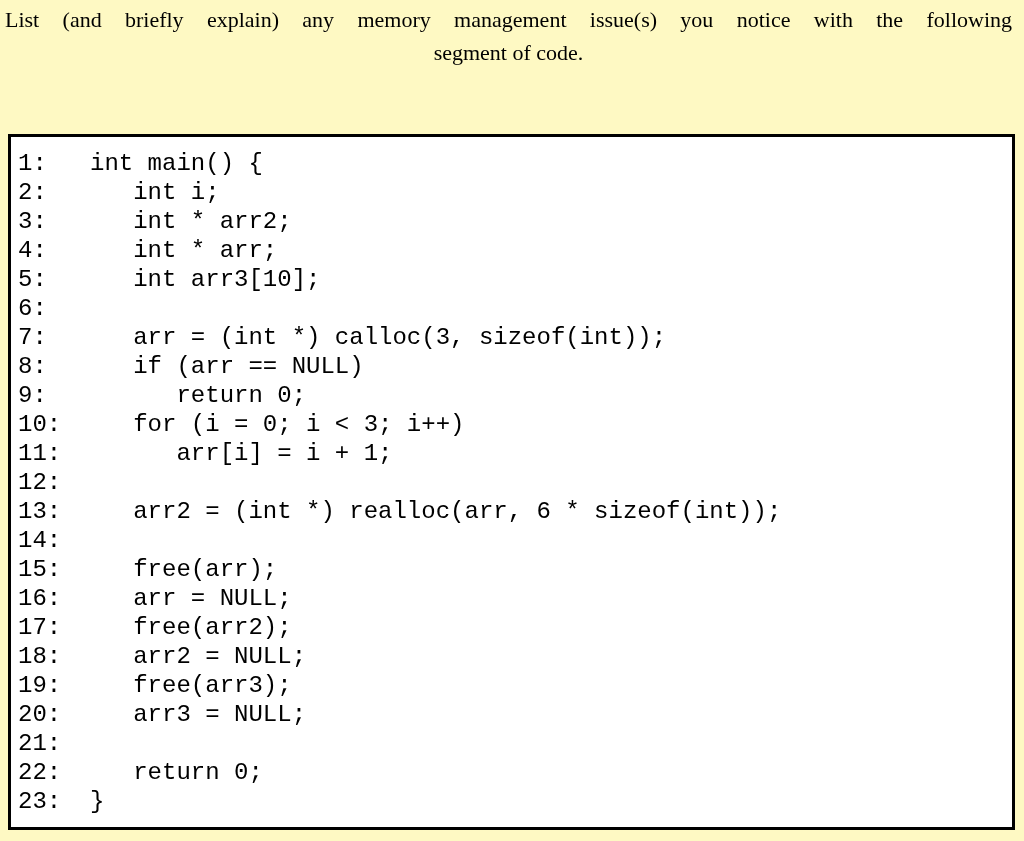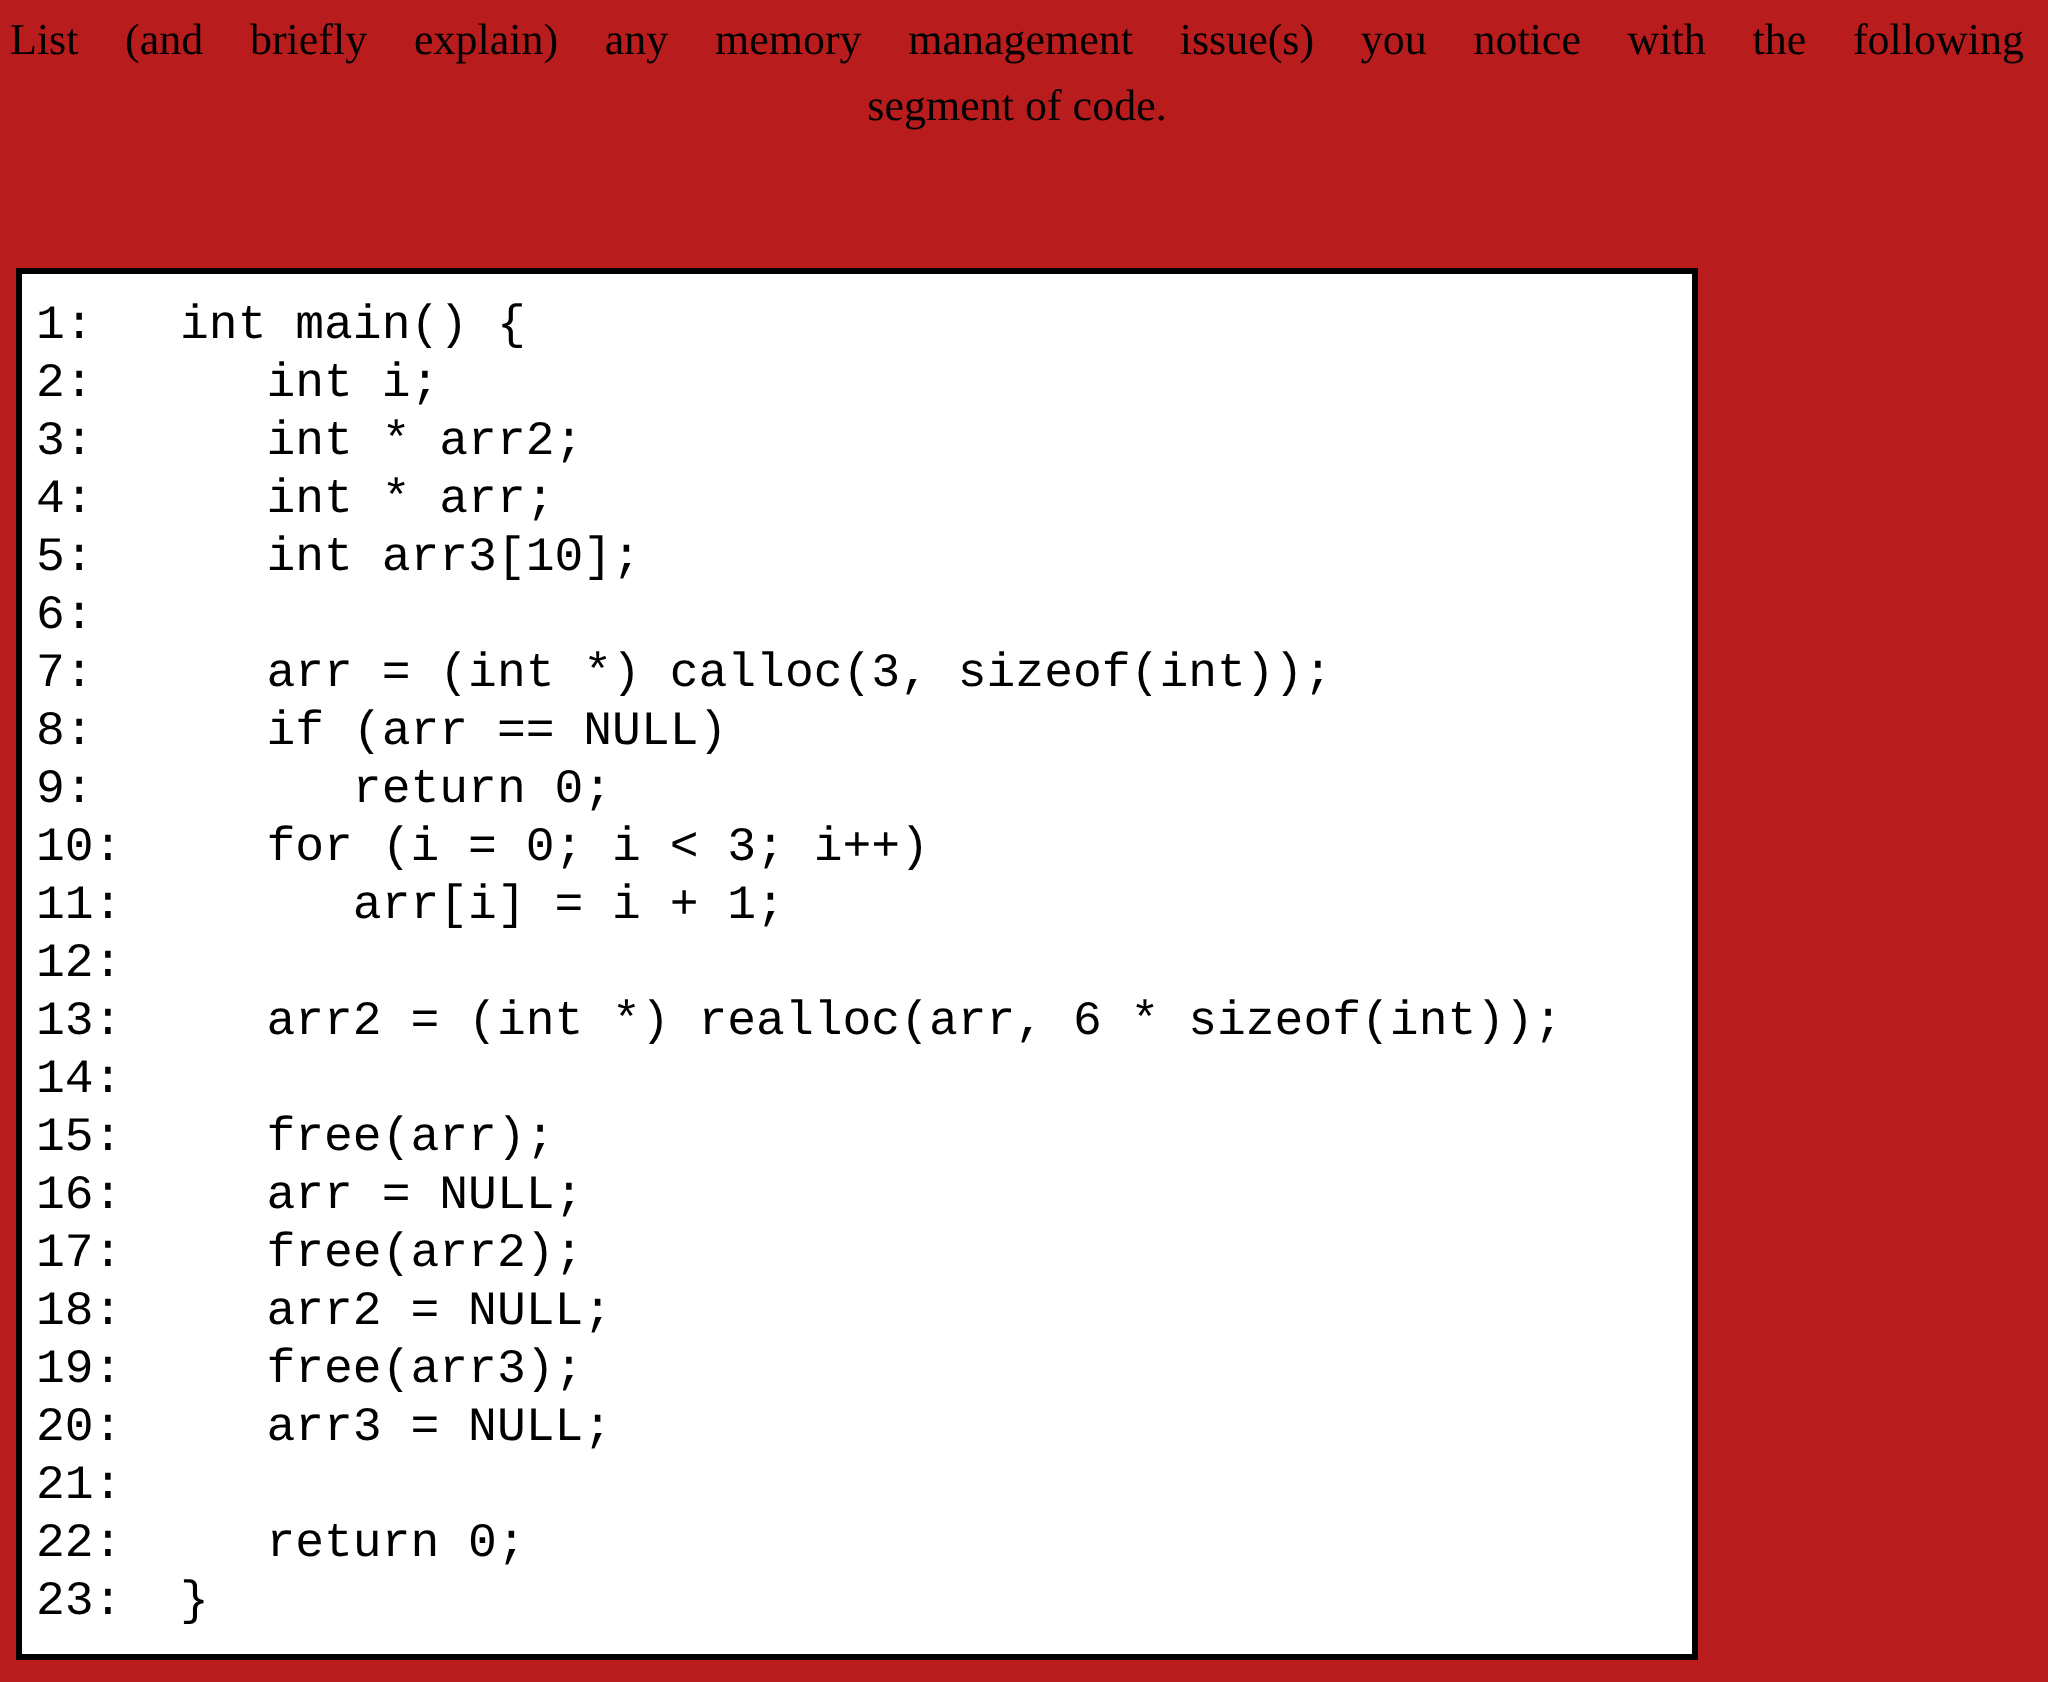--- a/index.html
+++ b/index.html
@@ -4,21 +4,21 @@
 <style>
   html, body {
     margin: 0;
     padding: 0;
     background: #ffffff;
   }
   .page {
     position: relative;
     width: 1024px;
     height: 841px;
-    background: #b91c1c;
+    background: #fef9c3;
     color: #000000;
     overflow: hidden;
   }
   .question {
     position: absolute;
     left: 5px;
     top: 3px;
     width: 1007px;
     font-family: "Liberation Serif", serif;
     font-size: 22px;
@@ -31,21 +31,21 @@
     text-align-last: justify;
   }
   .q-line2 {
     margin: 0;
     text-align: center;
   }
   .code-box {
     position: absolute;
     left: 8px;
     top: 134px;
-    width: 841px;
+    width: 1007px;
     height: 696px;
     border: 3px solid #000000;
     box-sizing: border-box;
     background: #ffffff;
   }
   .code-pre {
     margin: 0;
     padding: 12px 0 0 7px;
     font-family: "Liberation Mono", "DejaVu Sans Mono", monospace;
     font-size: 24px;

